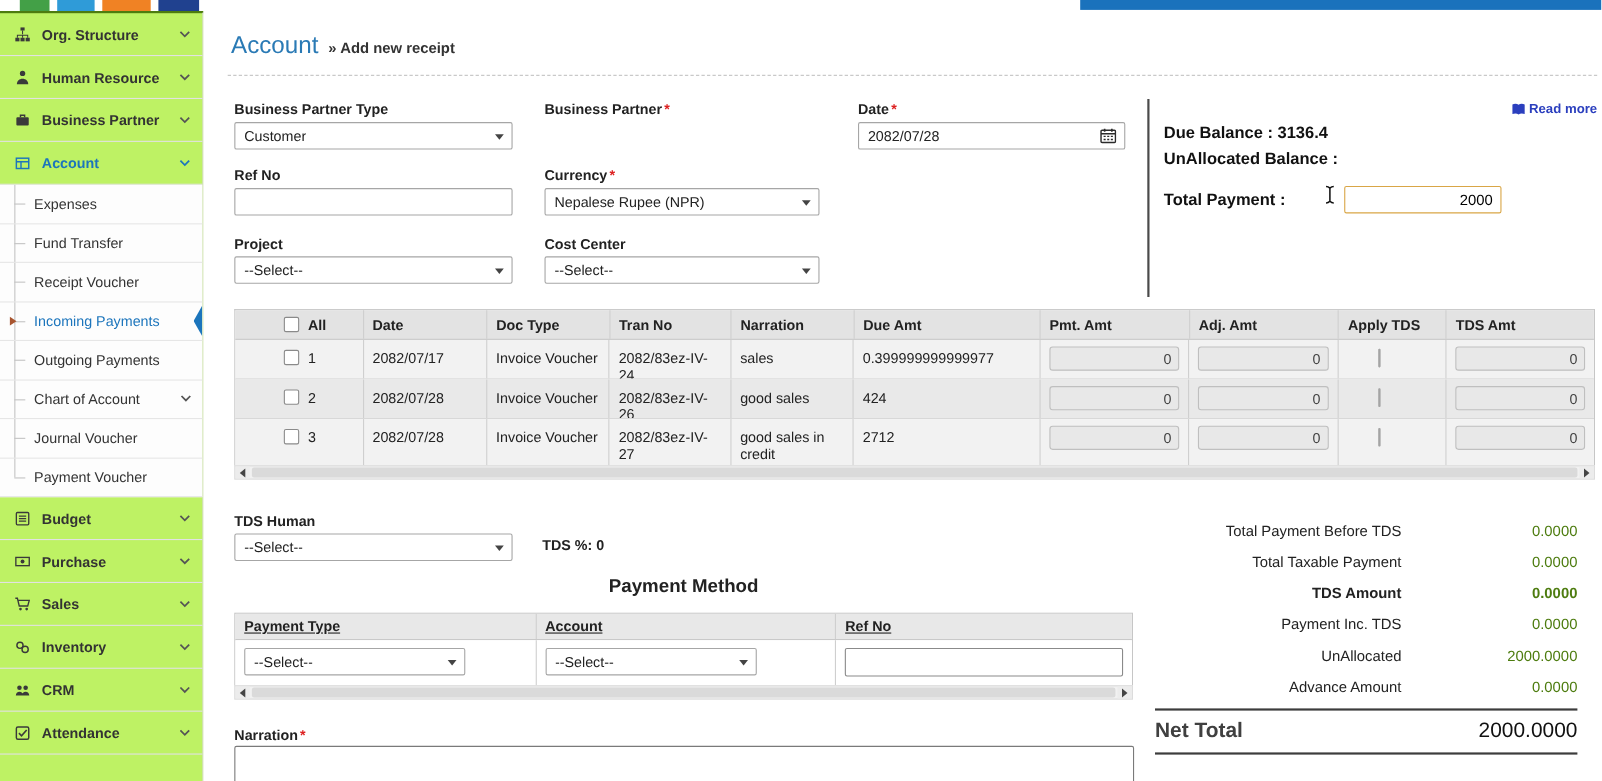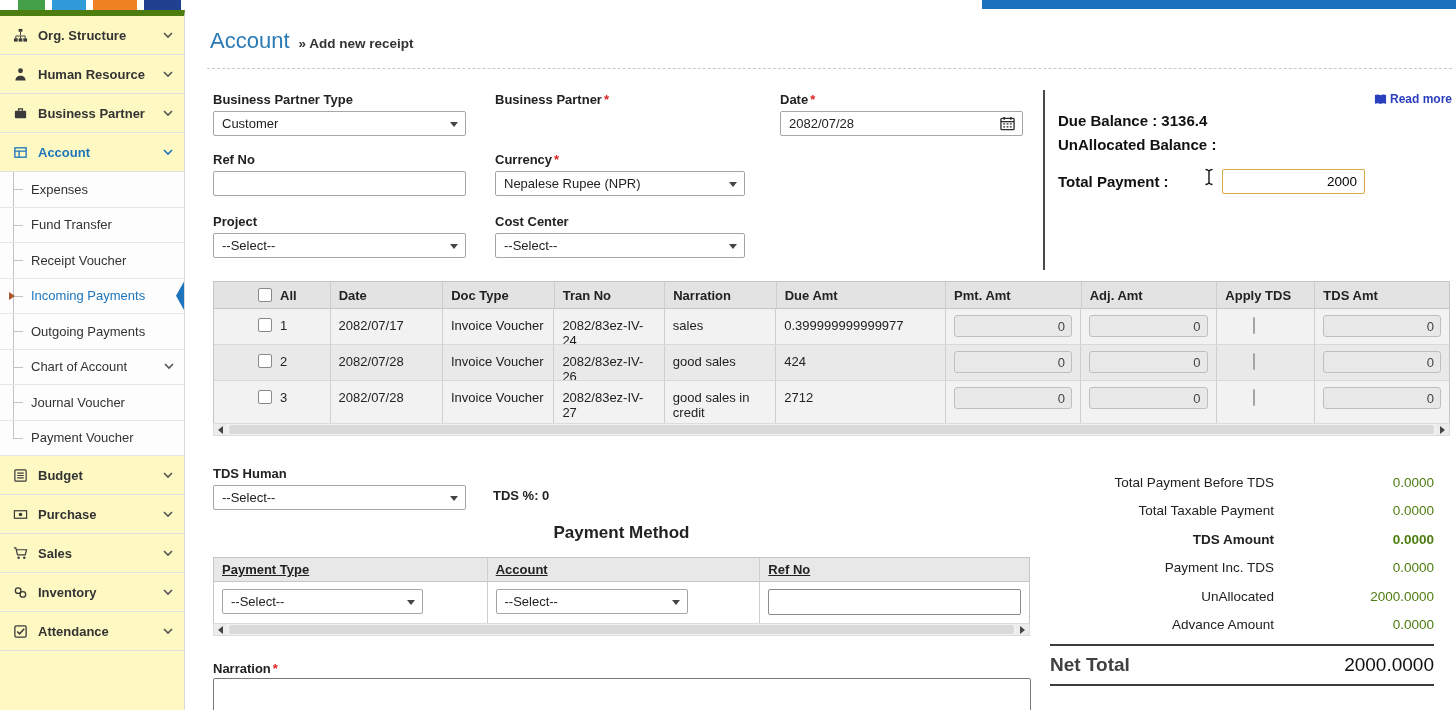--- a/index.html
+++ b/index.html
@@ -7,21 +7,21 @@
   body { font-family:"Liberation Sans","DejaVu Sans",sans-serif; font-size:13px; color:#222; background:#fff; }
   .screen { position:relative; width:1456px; height:710px; background:#fff; overflow:hidden; }
   .abs { position:absolute; }
 
   
   .logo-blocks { position:absolute; top:0; left:18px; height:10px; display:flex; gap:7px; }
   .logo-blocks span { display:block; height:10px; }
   .top-blue { position:absolute; top:0; left:982px; width:474px; height:9px; background:#1a72bc; }
 
   
-  .sidebar { position:absolute; top:10px; left:0; width:185px; height:700px; background:#fef9c3; border-right:1px solid #d9d9d9; border-top:6px solid #4d7c0f; }
+  .sidebar { position:absolute; top:10px; left:0; width:185px; height:700px; background:#bef264; border-right:1px solid #d9d9d9; border-top:2px solid #4d7c0f; }
   .nav-item { height:39px; display:flex; align-items:center; gap:10px; padding:0 11px 0 13px; border-bottom:1px solid #e2e2e2; cursor:pointer; }
   .nav-item .lbl { flex:1; font-weight:600; color:#333; font-size:13px; }
   .nav-item.active .lbl { color:#1c75bc; }
   .nav-item svg.micon { flex:0 0 auto; }
   .chev { flex:0 0 auto; }
   .subs { position:relative; background:#fdfdfd; }
   .subs:before { content:""; position:absolute; left:13px; top:0; height:calc(100% - 18px); width:1px; background:#c4c4c4; }
   .sub { position:relative; height:35.5px; display:flex; align-items:center; padding:0 10px 0 31px; border-bottom:1px solid #e6e6e6; font-weight:400; color:#333; cursor:pointer;justify-content:flex-end; }
   .sub:before { content:""; position:absolute; left:13px; top:50%; width:10px; height:1px; background:#c4c4c4; }
   .sub.active { color:#1c75bc; }
@@ -235,20 +235,31 @@
       <svg class="micon" width="15" height="15" viewBox="0 0 16 16">
           <circle cx="5.5" cy="6" r="3" fill="none" stroke="#3a3a3a" stroke-width="1.4"></circle>
           <circle cx="10.5" cy="10" r="3" fill="none" stroke="#3a3a3a" stroke-width="1.4"></circle>
         </svg>
       <span class="lbl">Inventory</span>
       <svg class="chev" width="10" height="7" viewBox="0 0 10 7">
           <path d="M1 1l4 4 4-4" fill="none" stroke="#555" stroke-width="1.6"></path>
         </svg>
     </div>
     <div class="nav-item">
+      <svg class="micon" width="15" height="15" viewBox="0 0 16 16" fill="#3a3a3a">
+          <circle cx="5" cy="5.5" r="2.2"></circle>
+          <circle cx="11" cy="5.5" r="2.2"></circle>
+          <path d="M1.5 13c0-2 1.5-3.5 3.5-3.5S8.5 11 8.5 13zM7.5 13c0-2 1.5-3.5 3.5-3.5s3.5 1.5 3.5 3.5z"></path>
+        </svg>
+      <span class="lbl">CRM</span>
+      <svg class="chev" width="10" height="7" viewBox="0 0 10 7">
+          <path d="M1 1l4 4 4-4" fill="none" stroke="#555" stroke-width="1.6"></path>
+        </svg>
+    </div>
+    <div class="nav-item">
       <svg class="micon" width="15" height="15" viewBox="0 0 16 16">
           <rect x="2" y="2" width="12" height="12" rx="1.5" fill="none" stroke="#3a3a3a" stroke-width="1.4"></rect>
           <path d="M4.5 8l2.5 2.5L12 5" fill="none" stroke="#3a3a3a" stroke-width="1.6"></path>
         </svg>
       <span class="lbl">Attendance</span>
       <svg class="chev" width="10" height="7" viewBox="0 0 10 7">
           <path d="M1 1l4 4 4-4" fill="none" stroke="#555" stroke-width="1.6"></path>
         </svg>
     </div>
   </aside>

